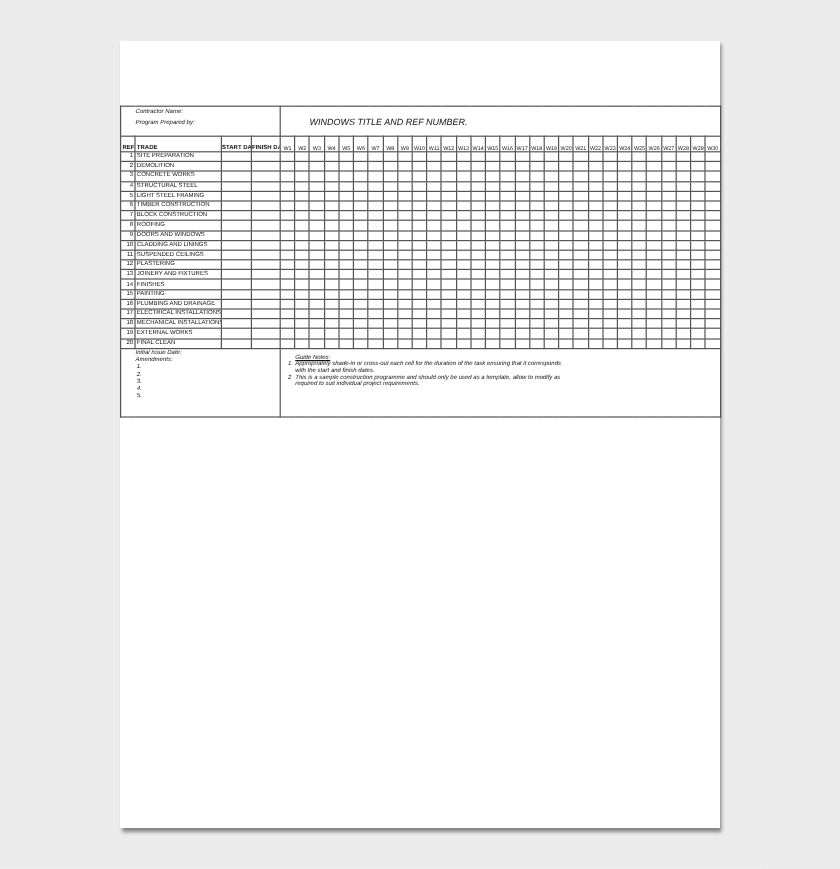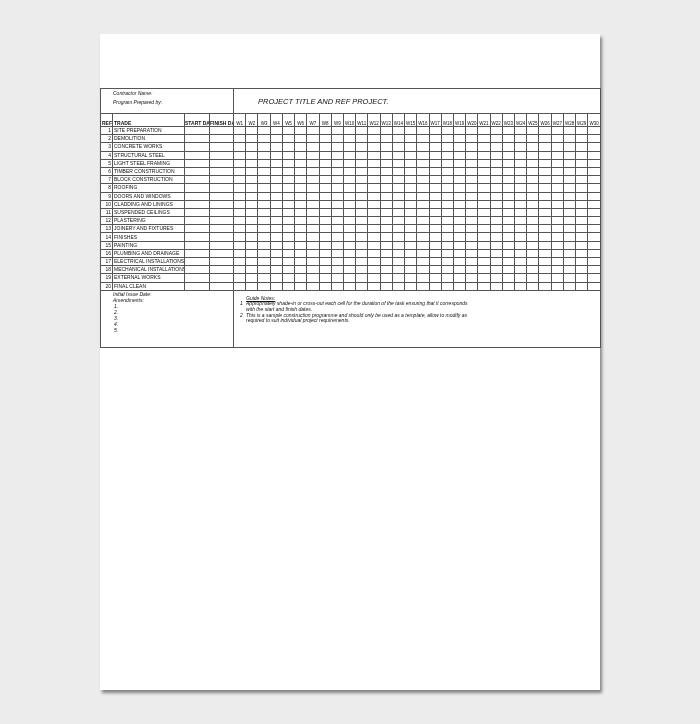--- a/index.html
+++ b/index.html
@@ -65,21 +65,21 @@
         <col style="width: 12.2333px;">
         <col style="width: 12.2333px;">
         <col style="width: 12.2333px;">
       </colgroup>
     <tbody>
         <tr>
       <td colspan="4" class="info-cell">
         <div class="info-line">Contractor Name:</div>
         <div class="info-line">Program Prepared by:</div>
       </td>
-      <td id="titlecell" class="title-cell" rowspan="1" colspan="30">PROJECT TITLE AND REF PROJECT.</td>
+      <td id="titlecell" class="title-cell" rowspan="1" colspan="30">WINDOWS TITLE AND REF NUMBER.</td>
     </tr>
     <tr class="hdr" id="hdrrow">
       <td class="trade-h">REF</td>
       <td class="trade-h">TRADE</td>
       <td>START DATE</td>
       <td>FINISH DATE</td>
     <td class="wk">W1</td>
           <td class="wk">W2</td>
           <td class="wk">W3</td>
           <td class="wk">W4</td>

